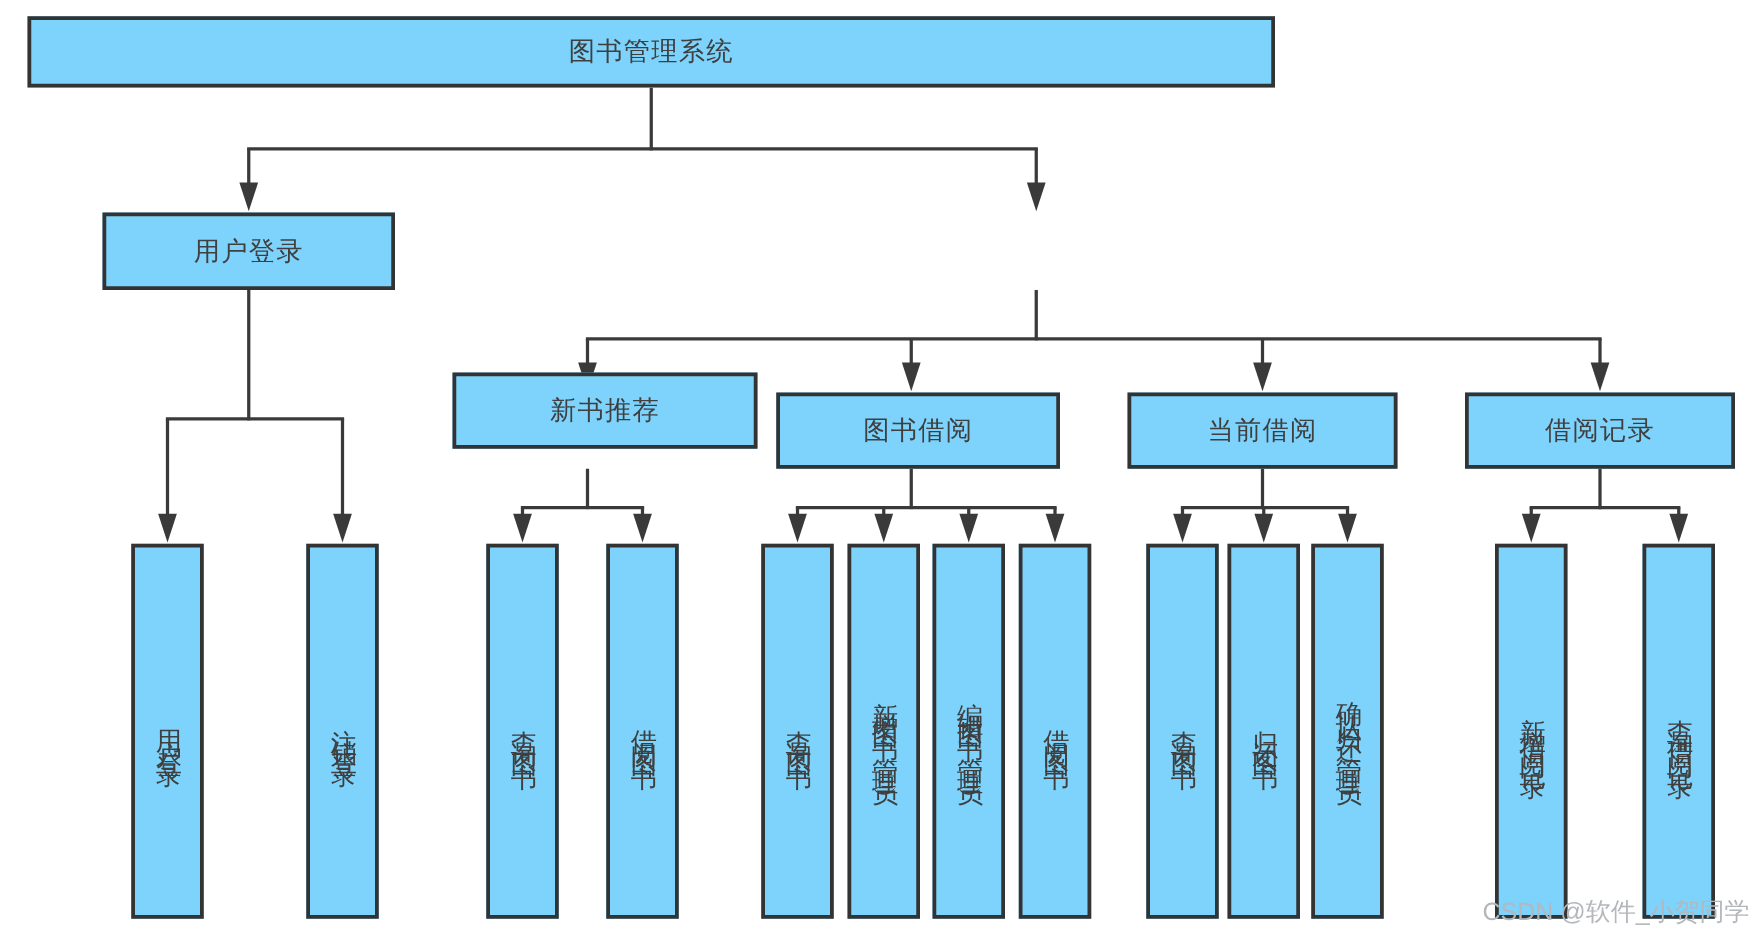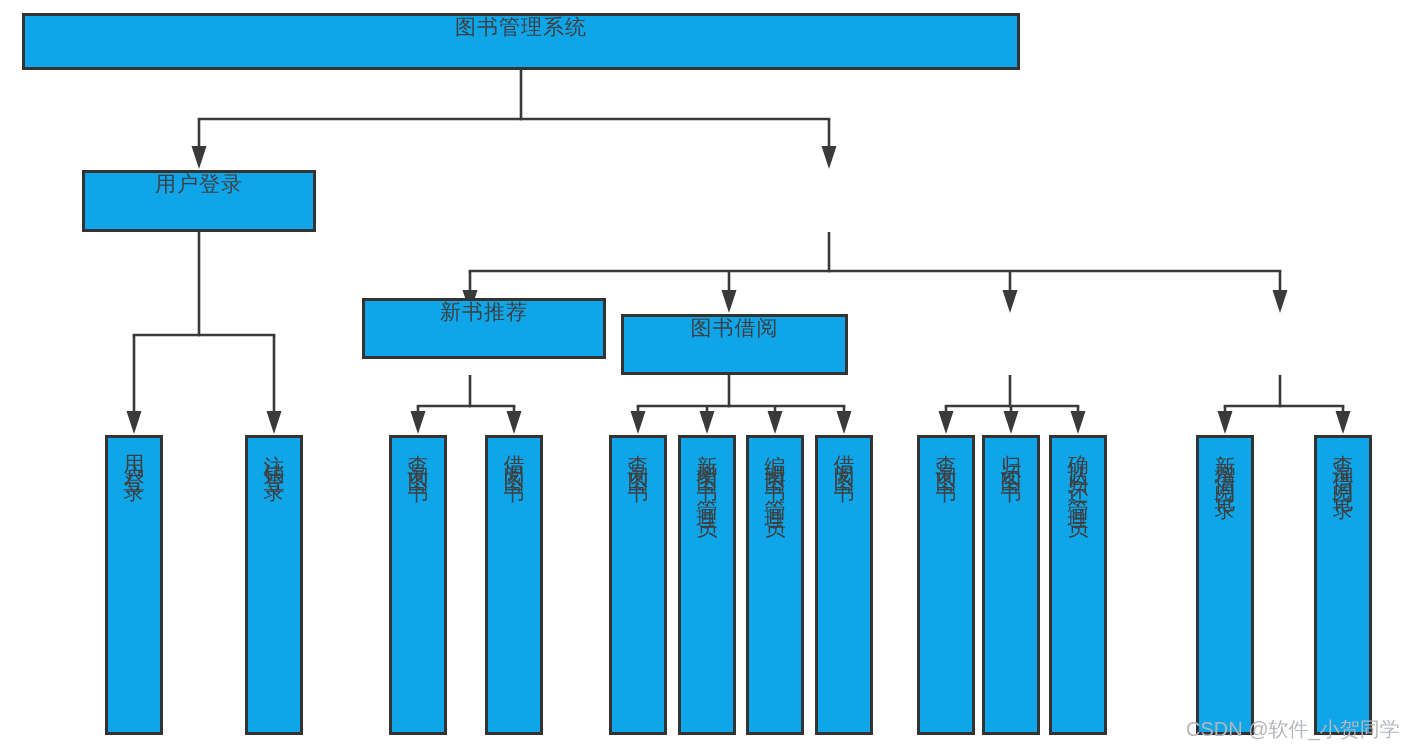--- a/index.html
+++ b/index.html
@@ -21,23 +21,23 @@
   .connectors{
     position:absolute;left:0;top:0;width:1405px;height:747px;
     pointer-events:none;
   }
   .connectors line{stroke:var(--line);stroke-width:2.6;}
   .connectors polygon{fill:var(--line);}
   .box{
     position:absolute;
     box-sizing:border-box;
     border:3px solid var(--box-border);
-    background:#0ea5e9;
+    background:#7dd3fc;
     display:flex;
-    align-items:flex-start;
+    align-items:center;
     justify-content:center;
   }
   .h .lbl{
     font-size:21px;
     letter-spacing:1px;
     white-space:nowrap;
     line-height:1;
   }
   .v{top:435px;width:58px;height:300px;}
   .v .vlbl{
@@ -124,20 +124,26 @@
   <div class="box h" style="left:82px;top:170px;width:234px;height:62px">
     <span class="lbl">用户登录</span>
   </div>
 
   <div class="box h" style="left:362px;top:298px;width:244px;height:61px">
     <span class="lbl">新书推荐</span>
   </div>
   <div class="box h" style="left:621px;top:314px;width:227px;height:61px">
     <span class="lbl">图书借阅</span>
   </div>
+  <div class="box h" style="left:902px;top:314px;width:216px;height:61px">
+    <span class="lbl">当前借阅</span>
+  </div>
+  <div class="box h" style="left:1172px;top:314px;width:216px;height:61px">
+    <span class="lbl">借阅记录</span>
+  </div>
 
   <div class="box v" style="left:105px">
     <span class="vlbl">用户登录</span>
   </div>
   <div class="box v" style="left:245px">
     <span class="vlbl">注销登录</span>
   </div>
 
   <div class="box v" style="left:389px">
     <span class="vlbl">查询图书</span>

